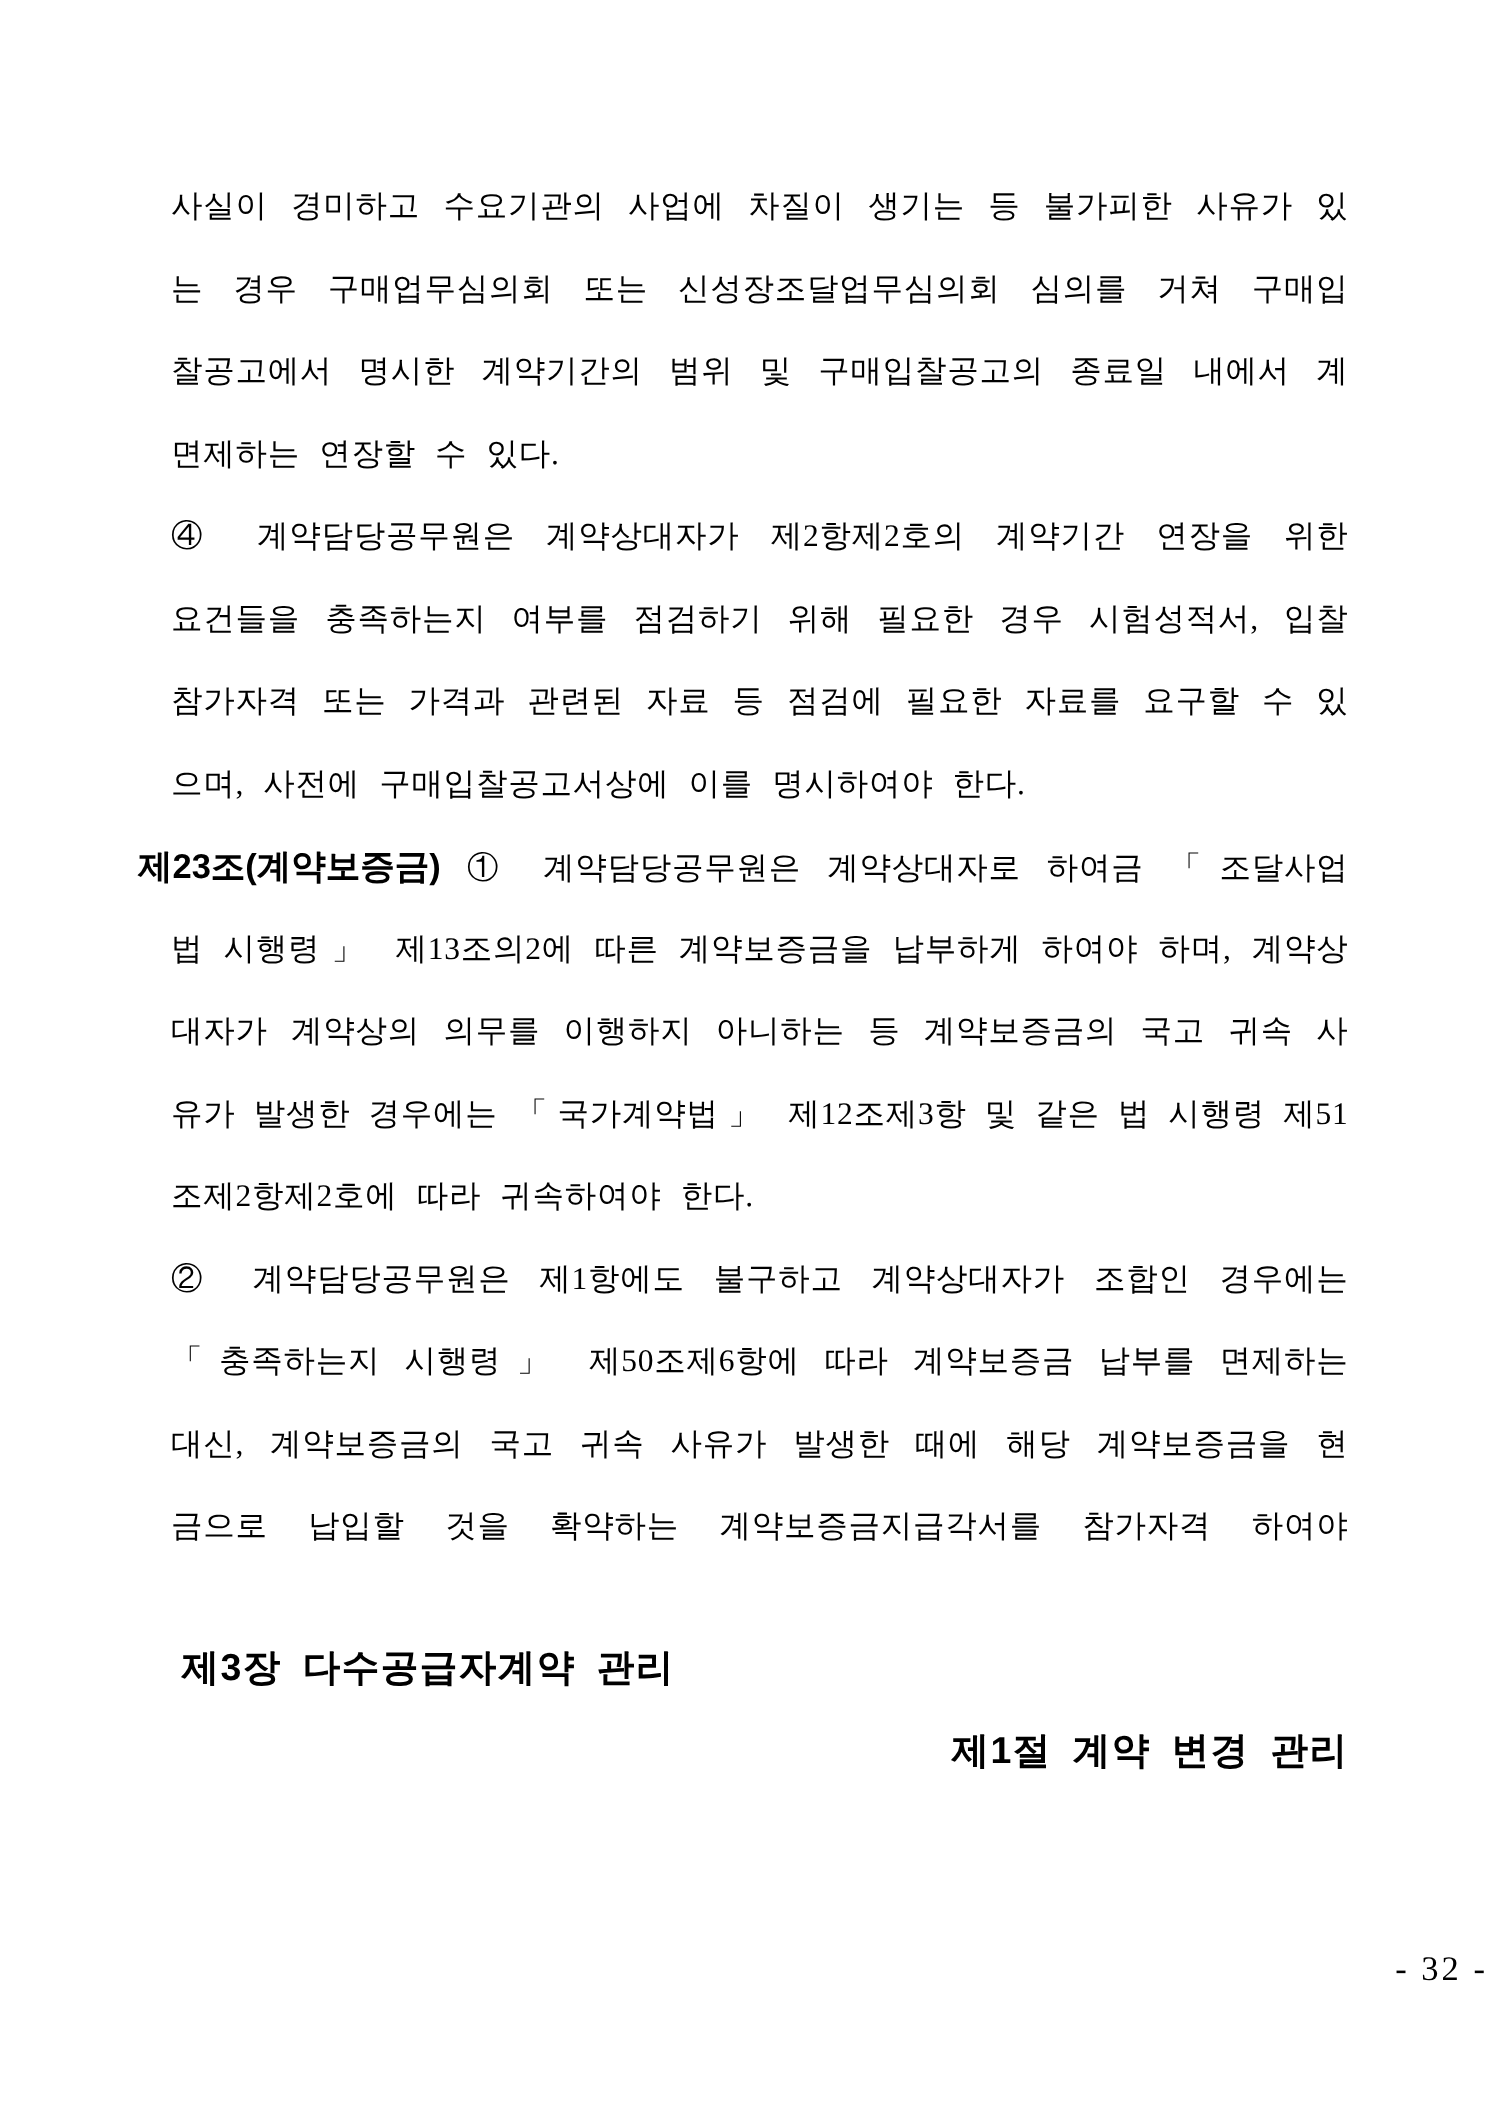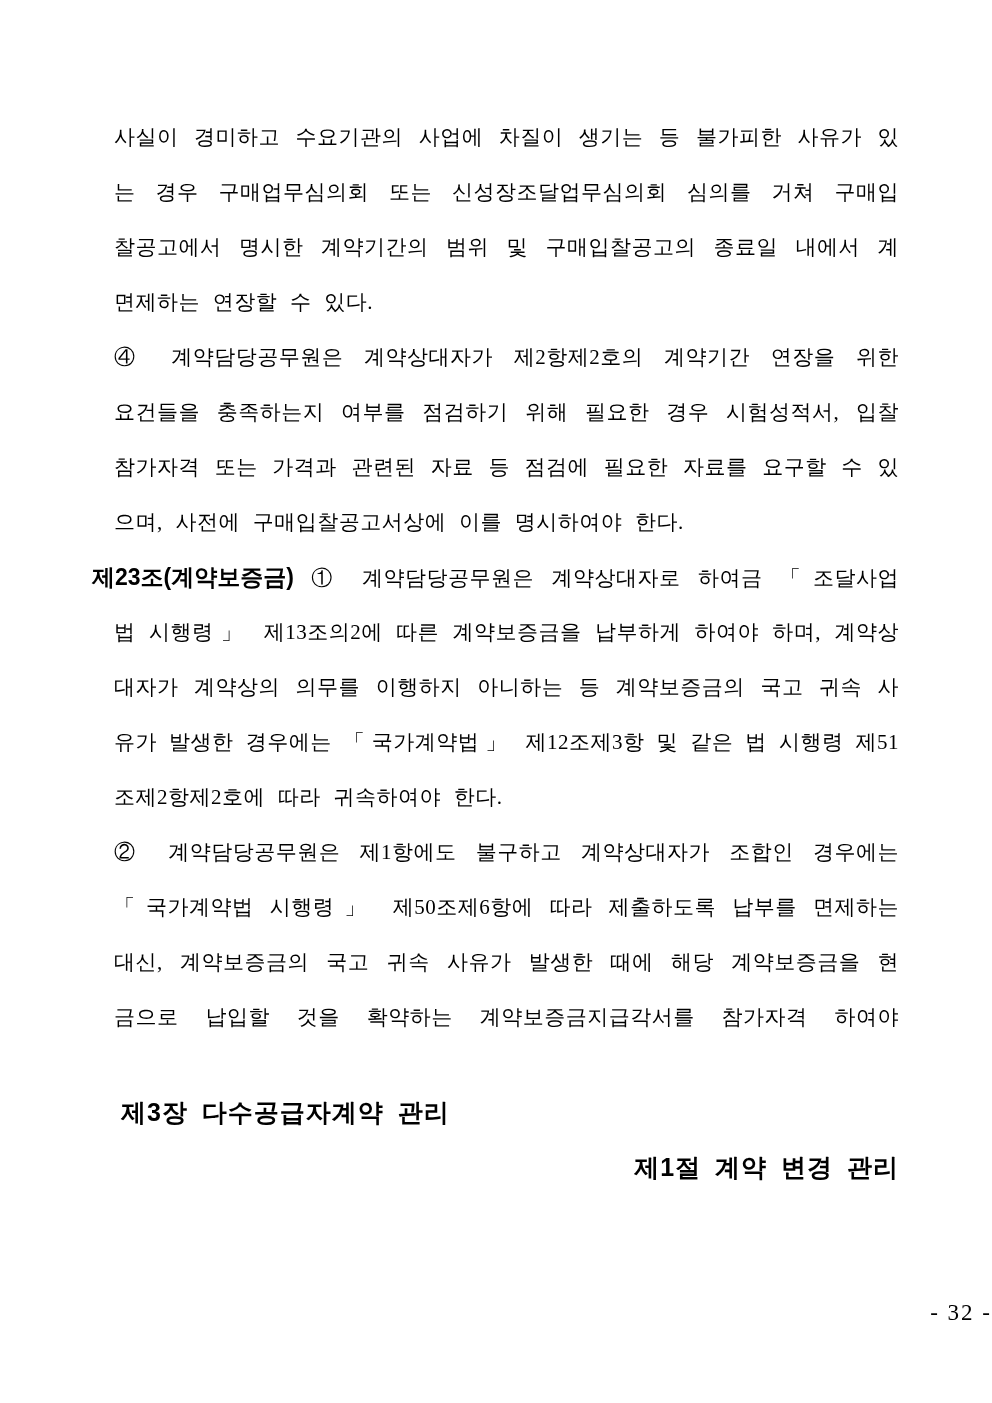--- a/index.html
+++ b/index.html
@@ -95,21 +95,21 @@
     <div class="line indent just">참가자격 또는 가격과 관련된 자료 등 점검에 필요한 자료를 요구할 수 있</div>
     <div class="line indent last">으며, 사전에 구매입찰공고서상에 이를 명시하여야 한다.</div>
 
     <div class="line just"><span class="article-title">제23조(계약보증금)</span> <span>① 계약담당공무원은 계약상대자로 하여금 「조달사업</span></div>
     <div class="line indent just">법 시행령」 제13조의2에 따른 계약보증금을 납부하게 하여야 하며, 계약상</div>
     <div class="line indent just">대자가 계약상의 의무를 이행하지 아니하는 등 계약보증금의 국고 귀속 사</div>
     <div class="line indent just">유가 발생한 경우에는 「국가계약법」 제12조제3항 및 같은 법 시행령 제51</div>
     <div class="line indent last">조제2항제2호에 따라 귀속하여야 한다.</div>
 
     <div class="line indent just">② 계약담당공무원은 제1항에도 불구하고 계약상대자가 조합인 경우에는</div>
-    <div class="line indent just">「국가계약법 시행령」 제50조제6항에 따라 제출하도록 납부를 면제하는</div>
+    <div class="line indent just">「충족하는지 시행령」 제50조제6항에 따라 계약보증금 납부를 면제하는</div>
     <div class="line indent just">대신, 계약보증금의 국고 귀속 사유가 발생한 때에 해당 계약보증금을 현</div>
     <div class="line indent just">금으로 납입할 것을 확약하는 계약보증금지급각서를 참가자격 하여야</div>
 
     <div class="chapter-heading">제3장 다수공급자계약 관리</div>
     <div class="section-heading">제1절 계약 변경 관리</div>
 
   </div>
 
   <div class="page-footer">- 32 -</div>
 </div>

